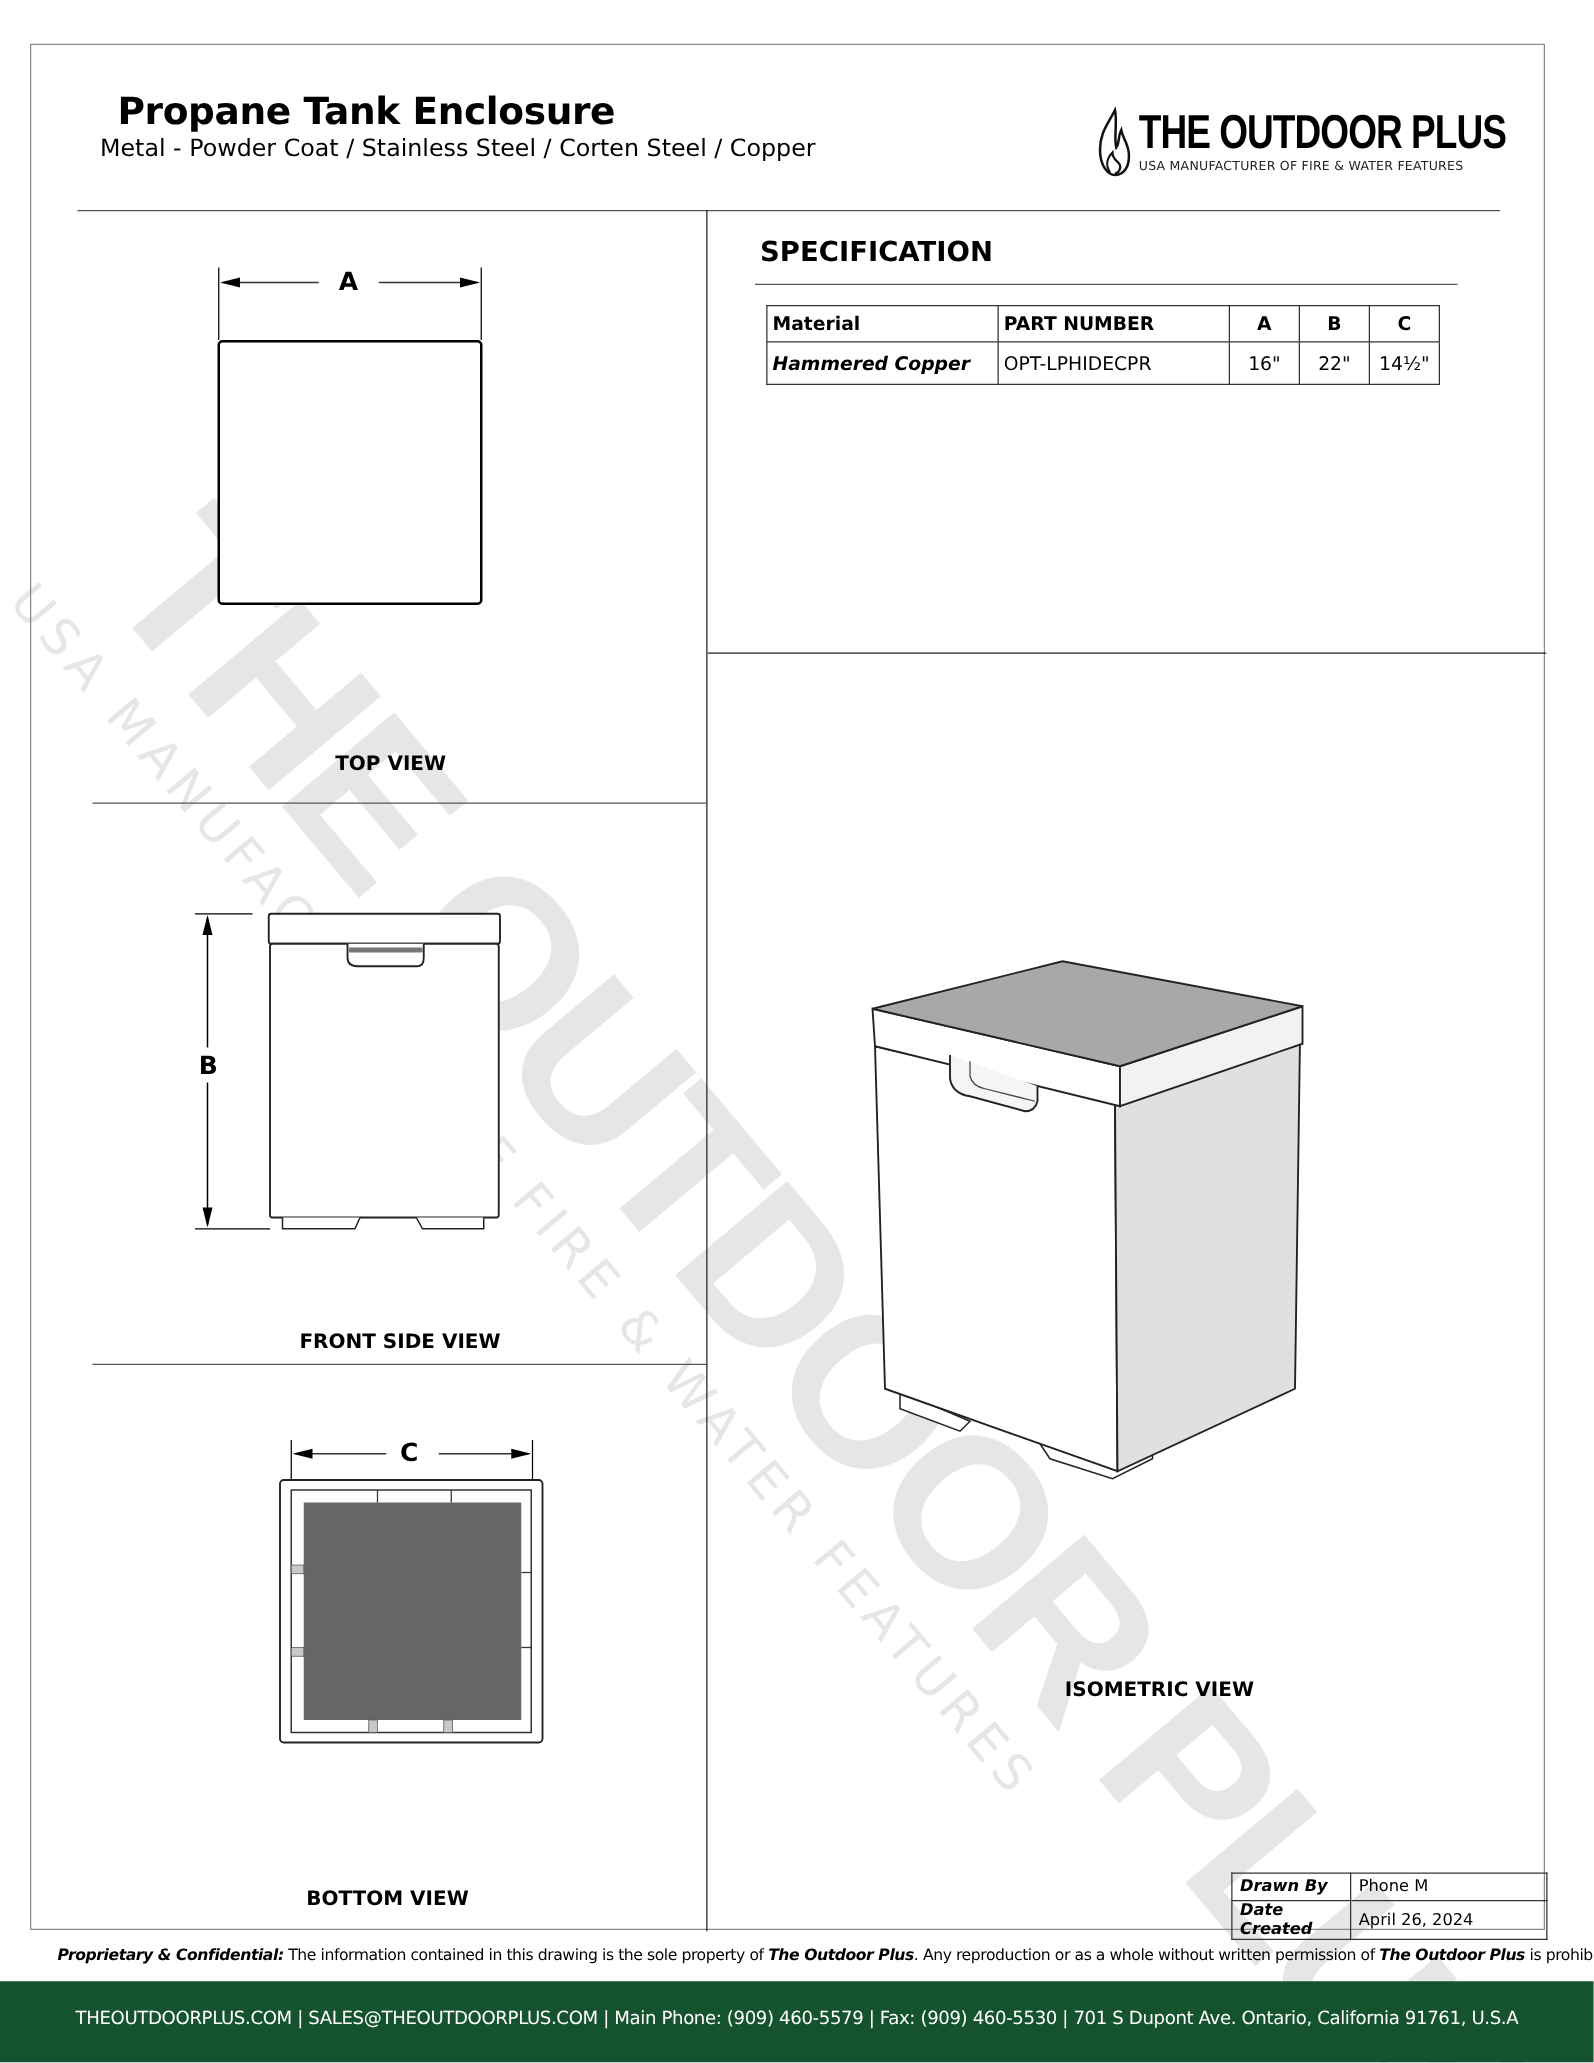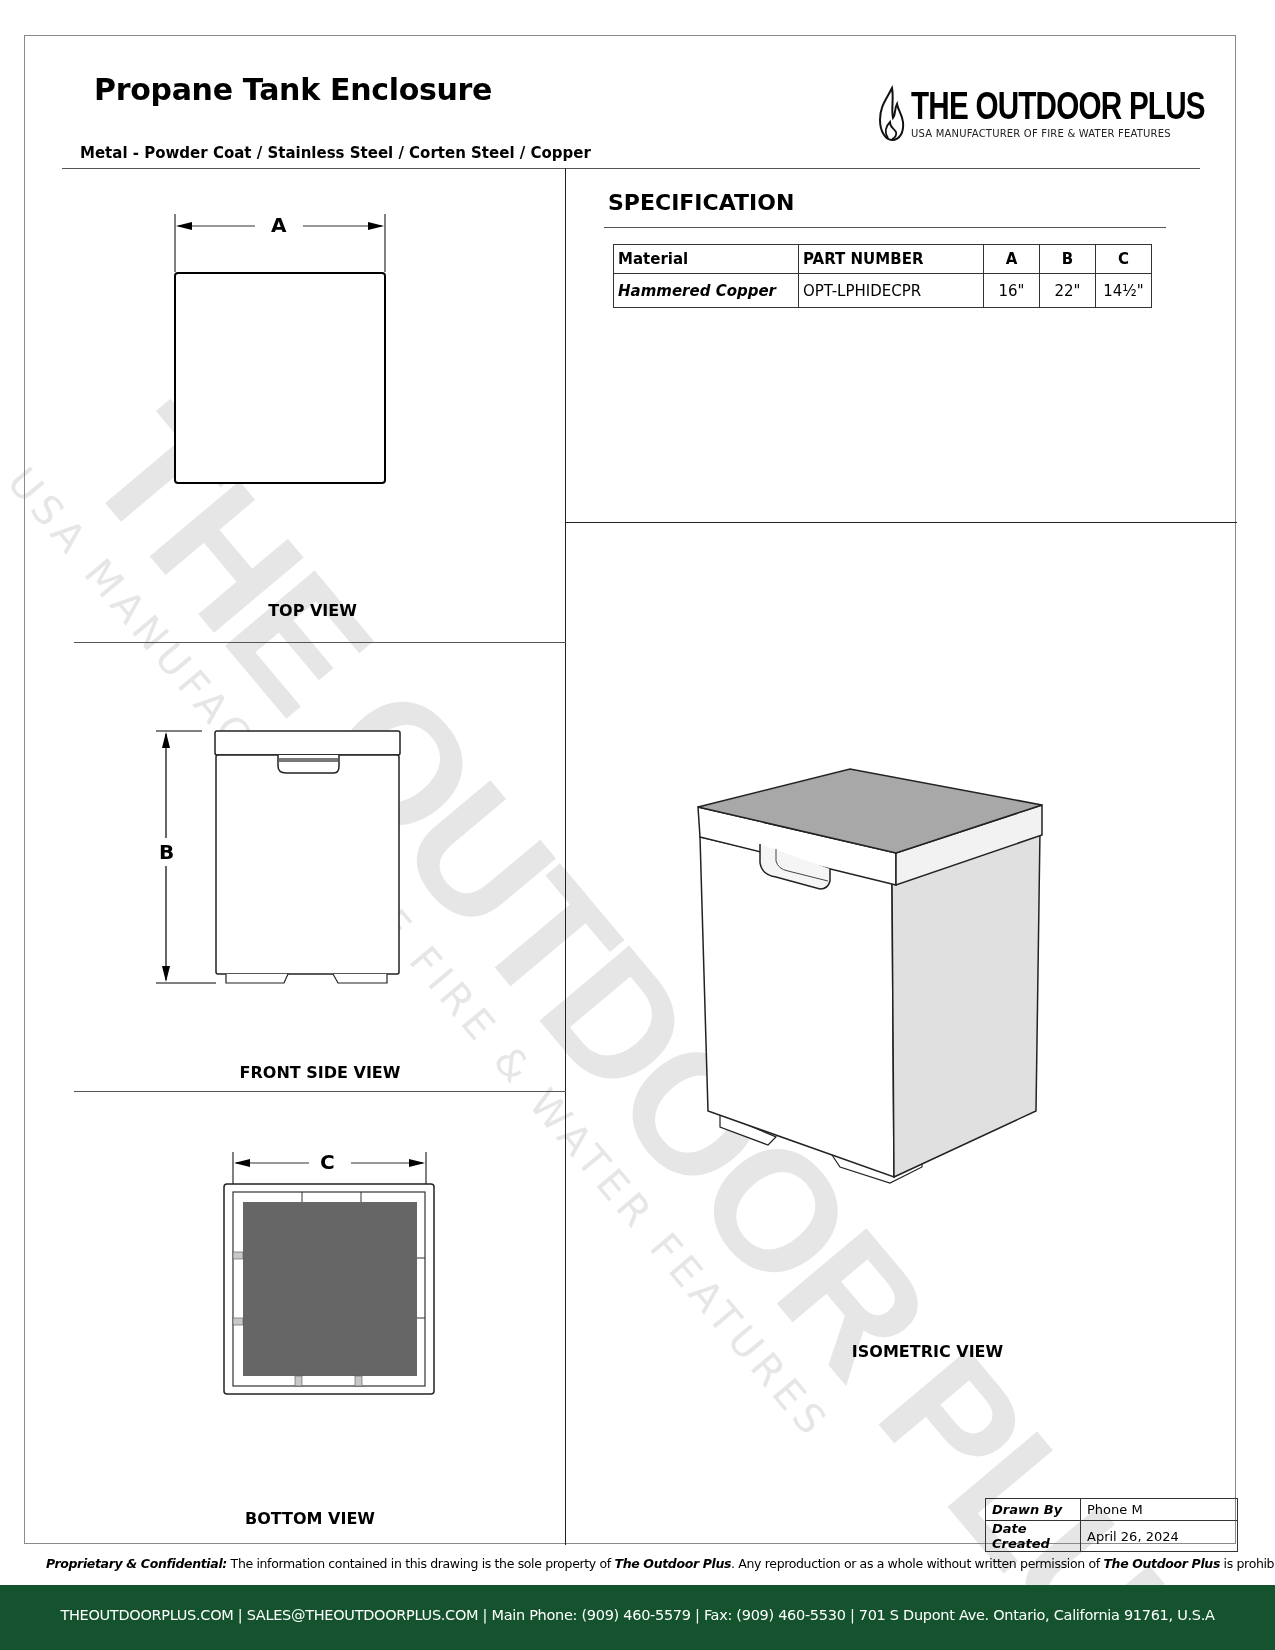--- a/index.html
+++ b/index.html
@@ -1,20 +1,20 @@
 <!DOCTYPE html>
 <html><head>
 <meta charset="utf-8">
 <style>
   html,body{margin:0;padding:0;background:#fff;}
   body{width:1275px;height:1650px;position:relative;overflow:hidden;font-family:"DejaVu Sans",sans-serif;color:#000;}
   .abs{position:absolute;}
   .frame{left:24px;top:35px;width:1212px;height:1509px;border:1px solid #8a8a8a;box-sizing:border-box;}
   .title{left:80px;top:72px;font-size:30px;font-weight:bold;letter-spacing:-0.3px;margin-left:14px;}
-  .subtitle{left:80px;top:108px;font-size:15px;font-weight:bold;margin-top:36px;}
+  .subtitle{left:80px;top:108px;font-size:19px;font-weight:normal;}
   .logo{left:876px;top:84px;width:312px;height:60px;}
   .logo-name{position:absolute;left:35px;top:0;font-family:"Liberation Sans",sans-serif;font-weight:bold;font-size:38px;letter-spacing:-1px;transform:scaleX(0.78);transform-origin:left top;white-space:nowrap;line-height:44px;}
   .logo-tag{position:absolute;left:35px;top:44px;font-size:10px;letter-spacing:0.2px;white-space:nowrap;color:#222;}
   .hrule{height:0;border-top:1.5px solid #555;}
   .vrule{width:0;border-left:1.5px solid #222;}
   .view-label{font-size:16px;font-weight:bold;text-align:center;white-space:nowrap;}
   .spec-title{left:608px;top:190px;font-size:22px;font-weight:bold;}
   table.spec{position:absolute;left:613px;top:244px;border-collapse:collapse;font-size:15px;}
   table.spec td, table.spec th{border:1.5px solid #333;height:33px;padding:0 4px;white-space:nowrap;}
   table.spec th{height:28px;text-align:left;font-weight:bold;}

